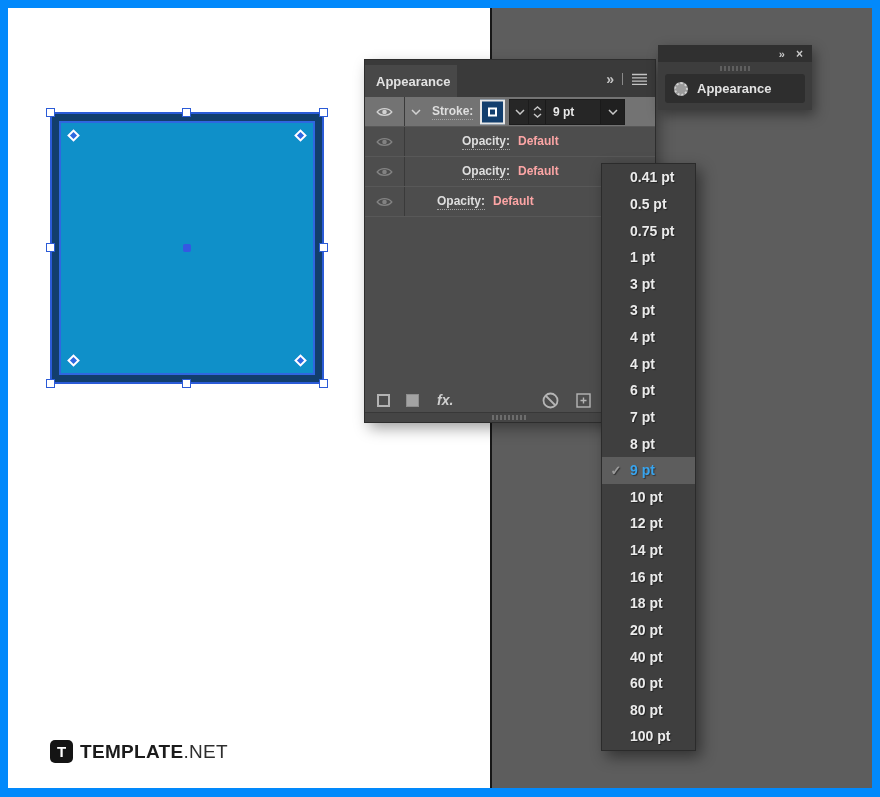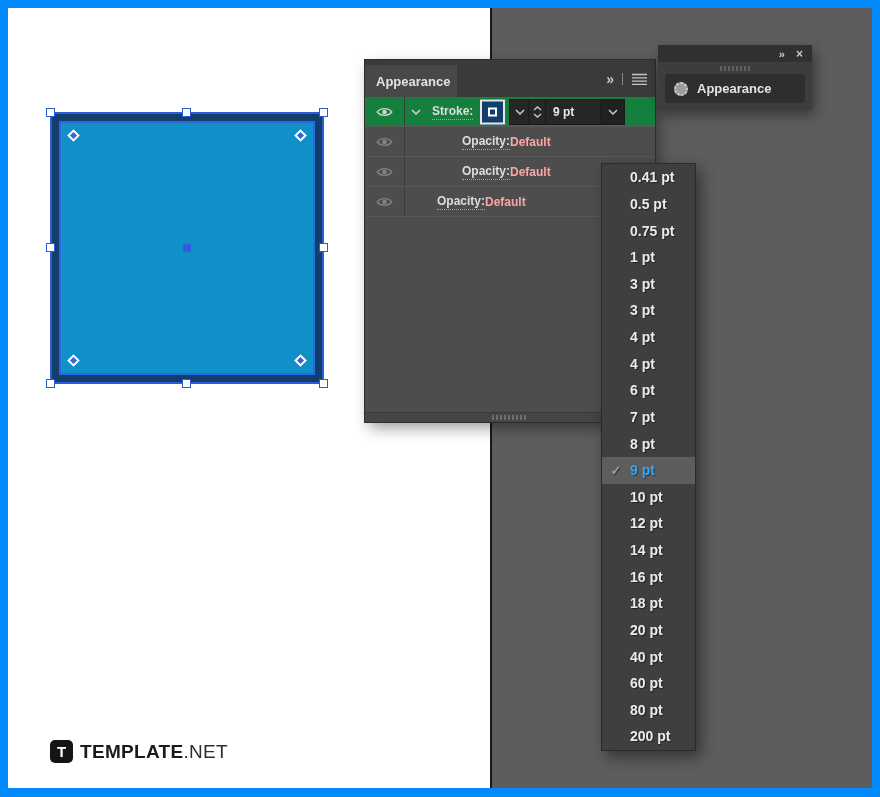--- a/index.html
+++ b/index.html
@@ -37,31 +37,31 @@
   .panel { position:absolute; left:365px; top:60px; width:290px; height:362px; background:#4d4d4d; box-shadow:0 0 0 1px #2d2d2d, 4px 6px 14px rgba(0,0,0,.38); z-index:10; }
   .p-header { position:relative; height:37px; background:#3a3a3a; }
   .p-tab { position:absolute; left:0; top:5px; bottom:0; width:92px; background:#484848; color:#e2e2e2; font-size:13px; font-weight:bold; display:flex; align-items:center; padding-left:11px; }
   .hdr-icons { position:absolute; right:8px; top:0; bottom:0; display:flex; align-items:center; gap:9px; color:#c4c4c4; }
   .hdr-collapse { font-size:14px; font-weight:bold; letter-spacing:-1px; }
   .hdr-menu { border-left:1px solid #8a8a8a; padding-left:9px; display:flex; align-items:center; }
 
   .p-row { position:relative; border-bottom:1px solid #585858; }
   .row-path { height:38px; }
   .row-h30 { height:30px; }
-  .row-stroke { background:#15803d; }
+  .row-stroke { background:#737373; }
   .eye-col { position:absolute; left:0; top:0; bottom:0; width:40px; border-right:1px solid #3a3a3a; display:flex; align-items:center; justify-content:center; }
   .dim { opacity:.4; }
   .thumb { position:absolute; left:9px; top:5px; width:27px; height:27px; border:2px solid #e6e6e6; background:#123e6d; }
   .thumb-in { position:absolute; inset:2px; background:#0f90c9; }
   .lbl { font-size:12px; font-weight:bold; color:#dedede; }
   .path-lbl { position:absolute; left:68px; top:50%; transform:translateY(-50%); font-size:13px; }
   .row-chev { position:absolute; left:46px; top:50%; transform:translateY(-50%); display:flex; }
   .attr-lbl { position:absolute; left:67px; top:50%; transform:translateY(-50%); }
   .dotted { border-bottom:1px dotted #a5a5a5; padding-bottom:1px; }
-  .op-group { position:absolute; top:50%; transform:translateY(-50%); display:flex; gap:0; align-items:center; }
+  .op-group { position:absolute; top:50%; transform:translateY(-50%); display:flex; gap:8px; align-items:flex-start; }
   .op-sub { left:97px; }
   .op-root { left:72px; }
   .op-val { font-size:12px; font-weight:bold; color:#fca5a5; }
 
   .swatch { position:absolute; left:115px; top:50%; transform:translateY(-50%); width:25px; height:25px; border:2px solid #e6e6e6; }
   .stroke-swatch { background:#123e6d; }
   .stroke-ring { position:absolute; left:6px; top:6px; width:9px; height:9px; border:2px solid #ffffff; }
   .fill-swatch { background:#0f90c9; }
   .sw-chev { position:absolute; left:144px; top:2px; width:21px; height:26px; background:#262626; border:1px solid #1c1c1c; display:flex; align-items:center; justify-content:center; }
   .weight-group { position:absolute; left:163px; top:2px; height:26px; display:flex; background:#262626; border:1px solid #1c1c1c; }
@@ -215,20 +215,37 @@
             <path d="M1.2 6 C4.5 1.6 12.5 1.6 15.8 6 C12.5 10.4 4.5 10.4 1.2 6 Z" fill="none" stroke="#d2d2d2" stroke-width="1.3"></path>
             <circle cx="8.5" cy="6" r="2.3" fill="#d2d2d2"></circle>
           </svg>
         </span>
       <span class="op-group op-root">
         <span class="lbl dotted">Opacity:</span>
         <span class="op-val">Default</span>
       </span>
     </div>
 
+    <div class="p-footer">
+      <span class="ico-sq"></span>
+      <span class="ico-sqf"></span>
+      <span class="ico-fx">fx.</span>
+      <span class="ico-no">
+        <svg width="17" height="17" viewBox="0 0 17 17">
+            <circle cx="8.5" cy="8.5" r="7" fill="none" stroke="#b5b5b5" stroke-width="1.8"></circle>
+            <line x1="4" y1="4" x2="13" y2="13" stroke="#b5b5b5" stroke-width="1.8"></line>
+          </svg>
+      </span>
+      <span class="ico-plus">
+        <svg width="15" height="15" viewBox="0 0 15 15">
+            <rect x="1" y="1" width="13" height="13" fill="none" stroke="#b5b5b5" stroke-width="1.4"></rect>
+            <path d="M7.5 4.5v6M4.5 7.5h6" stroke="#b5b5b5" stroke-width="1.4"></path>
+          </svg>
+      </span>
+    </div>
     <div class="p-grip">
         <span class="grip-tex"></span>
       </div>
   </div>
 
   <div class="dropdown">
       <div class="dd-item">
         <span class="dd-check"></span>
         <span>0.41 pt</span>
       </div>
@@ -307,21 +324,21 @@
       <div class="dd-item">
         <span class="dd-check"></span>
         <span>60 pt</span>
       </div>
       <div class="dd-item">
         <span class="dd-check"></span>
         <span>80 pt</span>
       </div>
       <div class="dd-item">
         <span class="dd-check"></span>
-        <span>200 pt</span>
+        <span>100 pt</span>
       </div>
     </div>
 
   <div class="dock">
     <div class="dock-title">
       <span class="dock-collapse">»</span>
       <span class="dock-close">×</span>
     </div>
     <div class="dock-body">
       <div class="dock-grip"></div>

